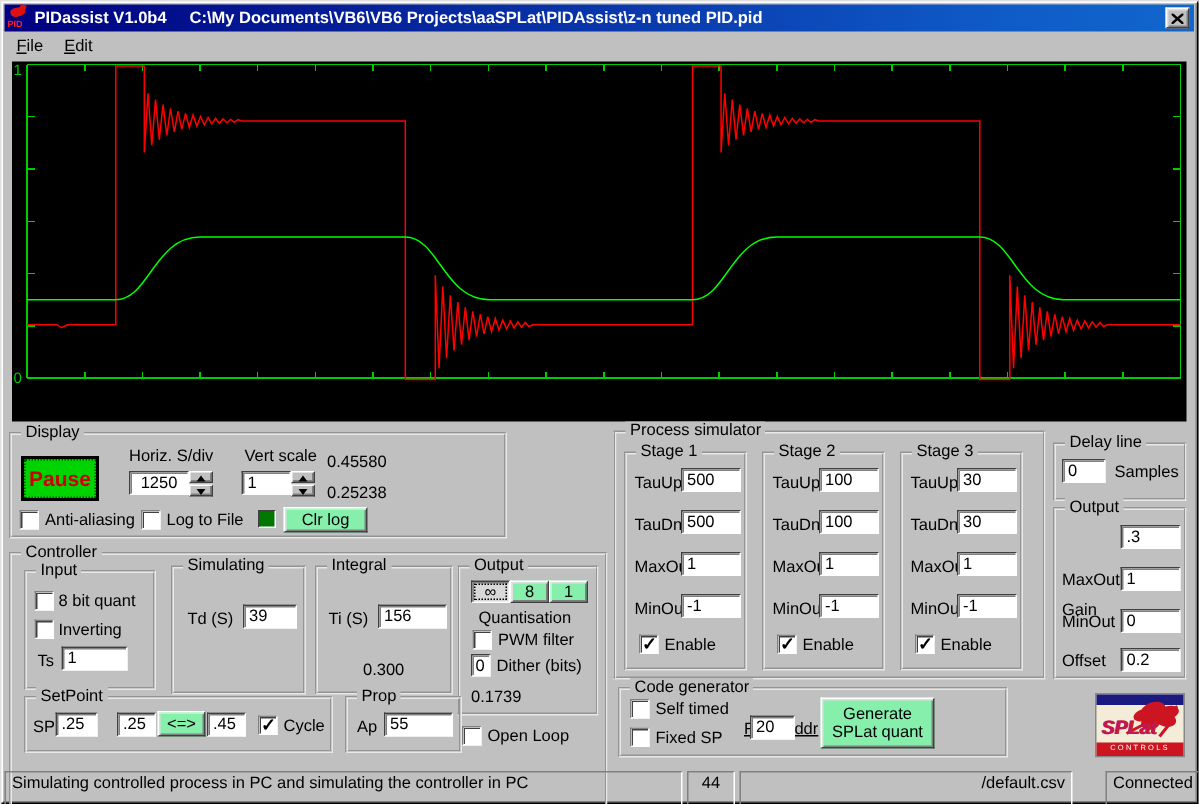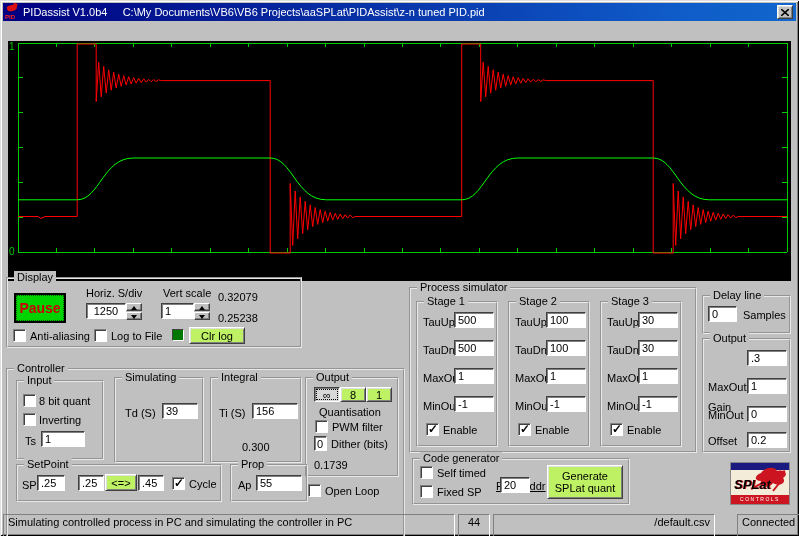--- a/index.html
+++ b/index.html
@@ -3,42 +3,42 @@
 <meta charset="utf-8">
 <style>
   * { margin:0; padding:0; box-sizing:border-box; }
   body { background:#404040; font-family:"Liberation Sans", sans-serif; font-size:11px; color:#000; }
   #window { position:relative; width:799px; height:536px; background:#c0c0c0;
     box-shadow: inset 1px 1px 0 #dfdfdf, inset -1px -1px 0 #000, inset 2px 2px 0 #fff, inset -2px -2px 0 #808080; overflow:hidden; }
   
   #titlebar { position:absolute; left:3px; top:3px; width:793px; height:18px;
     background:linear-gradient(90deg,#000080 0%,#0f5cc8 85%,#1166cc 100%);
     display:flex; align-items:center; }
-  #titlebar .title { color:#fff; font-weight:normal; font-size:11px; white-space:pre; margin-left:3px; }
+  #titlebar .title { color:#fff; font-weight:bold; font-size:11px; white-space:pre; margin-left:3px; }
   #app-icon { width:15px; height:15px; margin-left:2px; position:relative; flex:0 0 auto; }
   #app-icon .blob { position:absolute; left:2px; top:0px; width:10px; height:6px; background:#dd1111; border-radius:40% 60% 55% 45%; transform:rotate(-12deg); }
   #app-icon .blob:after { content:''; position:absolute; left:7px; top:-1px; width:4px; height:3px; background:#dd1111; transform:rotate(30deg); }
   #app-icon .ictext { position:absolute; left:0; bottom:0; font-size:6px; line-height:6px; font-weight:bold; color:#ff2222; letter-spacing:0; }
   #close-btn { position:absolute; right:3px; top:2px; width:16px; height:14px; background:#c0c0c0;
     border:1px solid; border-color:#fff #404040 #404040 #fff; box-shadow:inset 1px 1px 0 #dfdfdf, inset -1px -1px 0 #808080;
     display:flex; align-items:center; justify-content:center; }
   
   #menubar { position:absolute; left:3px; top:21px; width:793px; height:19px; display:flex; align-items:center; }
   .menu-item { display:inline-block; padding:2px 6px 2px 6px; margin-left:2px; }
   .menu-item::first-letter { text-decoration:underline; }
   
   #plot { position:absolute; left:8px; top:41px; width:783px; height:240px; background:#000; }
   
   .grp { position:absolute; border:2px groove #e8e8e8; }
   .grp-label { position:absolute; top:-8px; left:6px; background:#c0c0c0; padding:0 3px; line-height:12px; white-space:nowrap; }
   
   .fld { position:absolute; background:#fff; border:1px solid; border-color:#404040 #fff #fff #404040;
     box-shadow:inset 1px 1px 0 #808080; padding:1px 3px; height:16px; line-height:12px; white-space:nowrap; overflow:hidden; }
   .lbl { position:absolute; white-space:nowrap; line-height:12px; }
-  .btn { position:absolute; background:#bef264; border:1px solid; border-color:#fff #404040 #404040 #fff;
+  .btn { position:absolute; background:#86efac; border:1px solid; border-color:#fff #404040 #404040 #fff;
     box-shadow:inset 1px 1px 0 #dfdfdf, inset -1px -1px 0 #808080; text-align:center; display:flex; align-items:center; justify-content:center; }
   .btn.pressed { border-color:#404040 #fff #fff #404040; box-shadow:inset 1px 1px 0 #808080; background:#d8d8d8; outline:1px dotted #000; outline-offset:-3px; }
   
   .cb { position:absolute; width:13px; height:13px; background:#fff; border:1px solid; border-color:#808080 #fff #fff #808080;
     box-shadow:inset 1px 1px 0 #404040; }
   .cb.on::after { content:'✓'; position:absolute; left:1px; top:-2px; font-size:12px; font-weight:bold; }
   .rd { position:absolute; width:12px; height:12px; border-radius:50%; background:#fff; border:1px solid #606060; box-shadow:inset 1px 1px 1px #909090; }
   .rd.on::after { content:''; position:absolute; left:3px; top:3px; width:4px; height:4px; background:#000; border-radius:50%; }
   
   .spin { position:absolute; width:16px; height:17px; }
@@ -50,54 +50,58 @@
   #pause-btn { position:absolute; left:6px; top:14px; width:52px; height:30px; background:#00d400; border:2px solid #000;
     color:#cc0000; font-weight:bold; font-size:14px; display:flex; align-items:center; justify-content:center;
     outline:1px dotted #005500; outline-offset:-3px; }
   .indicator { position:absolute; width:12px; height:12px; background:#007800; border:1px solid; border-color:#404040 #fff #fff #404040; }
   
   .seg { position:absolute; top:514px; height:27px; border:1px solid; border-color:#808080 #fff #fff #808080; padding:1px 4px; line-height:13px; white-space:nowrap; overflow:hidden; }
   
   #logo { position:absolute; left:730px; top:462px; width:60px; height:43px; background:#f2ecd8; border:1px solid #888; }
   #logo .band-top { position:absolute; top:0; left:0; right:0; height:7px; background:#1a1a80; }
   #logo .band-bot { position:absolute; bottom:0; left:0; right:0; height:9px; background:#cc1520; color:#fff; font-size:5px; letter-spacing:1.5px; text-align:center; line-height:9px; }
-  #logo .splat-text { position:absolute; left:3px; top:14px; font-weight:bold; font-style:italic; font-size:13px; color:#000000; text-shadow:1px 0 0 #cc2222; }
+  #logo .splat-text { position:absolute; left:3px; top:14px; font-weight:bold; font-style:italic; font-size:13px; color:#be185d; text-shadow:1px 0 0 #cc2222; }
   #logo svg { position:absolute; right:0px; top:4px; }
 </style>
 </head>
 <body>
 
 <div id="window">
 
   <div id="titlebar">
     <div id="app-icon">
       <div class="blob"></div>
       <div class="ictext">PID</div>
     </div>
     <span class="title">PIDassist V1.0b4     C:\My Documents\VB6\VB6 Projects\aaSPLat\PIDAssist\z-n tuned PID.pid</span>
     <div id="close-btn">
       <svg width="8" height="7">
         <path d="M0 0 L8 7 M8 0 L0 7" stroke="#000" stroke-width="1.6"></path>
       </svg>
     </div>
   </div>
 
+  <div id="menubar">
+    <span class="menu-item">File</span>
+    <span class="menu-item">Edit</span>
+  </div>
 
   <div id="plot">
     <svg id="plot-svg" width="783" height="240">
         <path d="M 10 2 H 779 M 10 211 H 779 M 10 2 V 211 M 779 2 V 211" stroke="#00cc00" fill="none" shape-rendering="crispEdges"></path>
         <path d="M 48.5 211 v -4 M 48.5 2 v 4 M 86.9 211 v -4 M 86.9 2 v 4 M 125.3 211 v -4 M 125.3 2 v 4 M 163.8 211 v -4 M 163.8 2 v 4 M 202.3 211 v -4 M 202.3 2 v 4 M 240.7 211 v -4 M 240.7 2 v 4 M 279.1 211 v -4 M 279.1 2 v 4 M 317.6 211 v -4 M 317.6 2 v 4 M 356.1 211 v -4 M 356.1 2 v 4 M 394.5 211 v -4 M 394.5 2 v 4 M 432.9 211 v -4 M 432.9 2 v 4 M 471.4 211 v -4 M 471.4 2 v 4 M 509.9 211 v -4 M 509.9 2 v 4 M 548.3 211 v -4 M 548.3 2 v 4 M 586.8 211 v -4 M 586.8 2 v 4 M 625.2 211 v -4 M 625.2 2 v 4 M 663.6 211 v -4 M 663.6 2 v 4 M 702.1 211 v -4 M 702.1 2 v 4 M 740.5 211 v -4 M 740.5 2 v 4 M 10 36.8 h 5 M 779 36.8 h -5 M 10 71.7 h 5 M 779 71.7 h -5 M 10 106.5 h 5 M 779 106.5 h -5 M 10 141.3 h 5 M 779 141.3 h -5 M 10 176.2 h 5 M 779 176.2 h -5 " stroke="#00cc00" fill="none" shape-rendering="crispEdges"></path>
         <text x="1" y="9" fill="#00cc00" font-size="10" font-family="Liberation Sans, sans-serif">1</text>
         <text x="1" y="214" fill="#00cc00" font-size="10" font-family="Liberation Sans, sans-serif">0</text>
         <path d="M 10 175.5 H 30 l 3 2 l 4 -2 H 69.2 V 3 H 88.2 L 88.2 60.6 L 90.7 21.2 L 93.2 55.8 L 95.7 25.4 L 98.2 52.1 L 100.7 28.7 L 103.2 49.2 L 105.7 31.2 L 108.2 47.0 L 110.7 33.1 L 113.2 45.3 L 115.7 34.6 L 118.2 44.0 L 120.7 35.7 L 123.2 43.0 L 125.7 36.6 L 128.2 42.2 L 130.7 37.3 L 133.2 41.6 L 135.7 37.8 L 138.2 41.2 L 140.7 38.3 L 143.2 40.8 L 145.7 38.6 L 148.2 40.5 L 150.7 38.8 L 153.2 39.6 H 262.2 V 212 H 282.2 L 282.2 142.5 L 284.7 204.4 L 287.2 150.0 L 289.7 197.8 L 292.2 155.9 L 294.7 192.7 L 297.2 160.3 L 299.7 188.8 L 302.2 163.8 L 304.7 185.7 L 307.2 166.5 L 309.7 183.4 L 312.2 168.5 L 314.7 181.6 L 317.2 170.1 L 319.7 180.2 L 322.2 171.3 L 324.7 179.1 L 327.2 172.3 L 329.7 178.3 L 332.2 173.0 L 334.7 177.6 L 337.2 173.6 L 339.7 177.1 L 342.2 174.0 L 344.7 176.7 L 347.2 175.5 H 453.7 V 3 H 472.7 L 472.7 60.6 L 475.2 21.2 L 477.7 55.8 L 480.2 25.4 L 482.7 52.1 L 485.2 28.7 L 487.7 49.2 L 490.2 31.2 L 492.7 47.0 L 495.2 33.1 L 497.7 45.3 L 500.2 34.6 L 502.7 44.0 L 505.2 35.7 L 507.7 43.0 L 510.2 36.6 L 512.7 42.2 L 515.2 37.3 L 517.7 41.6 L 520.2 37.8 L 522.7 41.2 L 525.2 38.3 L 527.7 40.8 L 530.2 38.6 L 532.7 40.5 L 535.2 38.8 L 537.7 39.6 H 645.2 V 212 H 665.2 L 665.2 142.5 L 667.7 204.4 L 670.2 150.0 L 672.7 197.8 L 675.2 155.9 L 677.7 192.7 L 680.2 160.3 L 682.7 188.8 L 685.2 163.8 L 687.7 185.7 L 690.2 166.5 L 692.7 183.4 L 695.2 168.5 L 697.7 181.6 L 700.2 170.1 L 702.7 180.2 L 705.2 171.3 L 707.7 179.1 L 710.2 172.3 L 712.7 178.3 L 715.2 173.0 L 717.7 177.6 L 720.2 173.6 L 722.7 177.1 L 725.2 174.0 L 727.7 176.7 L 730.2 175.5 H 779" stroke="#ff0000" fill="none" stroke-width="1"></path>
         <path d="M 10 158.8 H 69.2 C 91.2 158.8 95.2 117.0 125.2 117.0 H 262.2 C 284.2 117.0 288.2 158.8 318.2 158.8 H 453.7 C 475.7 158.8 479.7 117.0 509.7 117.0 H 645.2 C 667.2 117.0 671.2 158.8 701.2 158.8 H 779" stroke="#00ff00" fill="none" stroke-width="1"></path>
       </svg>
   </div>
 
-  <div class="grp" style="left:6px;top:277px;width:296px;height:71px;">
+  <div class="grp" style="left:6px;top:288px;width:332px;height:71px;">
     <span class="grp-label">Display</span>
     <div id="pause-btn">Pause</div>
     <span class="lbl" style="left:78px;top:8px;">Horiz. S/div</span>
     <div class="fld" style="left:78px;top:24px;width:40px;text-align:center;">1250</div>
     <div class="spin" style="left:118px;top:24px;">
       <div class="sb su">
           <i class="tri-up"></i>
         </div>
       <div class="sb sd">
           <i class="tri-dn"></i>
@@ -106,21 +110,21 @@
     <span class="lbl" style="left:155px;top:8px;">Vert scale</span>
     <div class="fld" style="left:153px;top:24px;width:33px;">1</div>
     <div class="spin" style="left:186px;top:24px;">
       <div class="sb su">
           <i class="tri-up"></i>
         </div>
       <div class="sb sd">
           <i class="tri-dn"></i>
         </div>
     </div>
-    <span class="lbl" style="left:210px;top:12px;">0.32079</span>
+    <span class="lbl" style="left:210px;top:12px;">0.45580</span>
     <span class="lbl" style="left:210px;top:33px;">0.25238</span>
     <span class="cb" style="left:5px;top:50px;"></span>
     <span class="lbl" style="left:22px;top:51px;">Anti-aliasing</span>
     <span class="cb" style="left:86px;top:50px;"></span>
     <span class="lbl" style="left:103px;top:51px;">Log to File</span>
     <span class="indicator" style="left:164px;top:50px;"></span>
     <div class="btn" style="left:181px;top:48px;width:56px;height:17px;">Clr log</div>
   </div>
 
 
@@ -241,21 +245,21 @@
       <span class="lbl" style="left:171px;top:12px;">Cycle</span>
     </div>
 
     <div class="grp" style="left:222px;top:94px;width:78px;height:38px;">
       <span class="grp-label">Prop</span>
       <span class="lbl" style="left:6px;top:13px;">Ap</span>
       <div class="fld" style="left:24px;top:9px;width:46px;">55</div>
     </div>
   </div>
 
-  <div class="grp" style="left:412px;top:458px;width:218px;height:47px;">
+  <div class="grp" style="left:412px;top:458px;width:260px;height:47px;">
     <span class="grp-label">Code generator</span>
     <span class="cb" style="left:6px;top:6px;"></span>
     <span class="lbl" style="left:23px;top:7px;">Self timed</span>
     <span class="cb" style="left:6px;top:25px;"></span>
     <span class="lbl" style="left:23px;top:26px;">Fixed SP</span>
     <span class="lbl" style="left:82px;top:20px;text-decoration:underline;">RAM addr</span>
     <div class="fld" style="left:86px;top:17px;width:30px;">20</div>
     <div class="btn" style="left:133px;top:5px;width:76px;height:34px;padding:2px;">Generate SPLat quant</div>
   </div>
 

